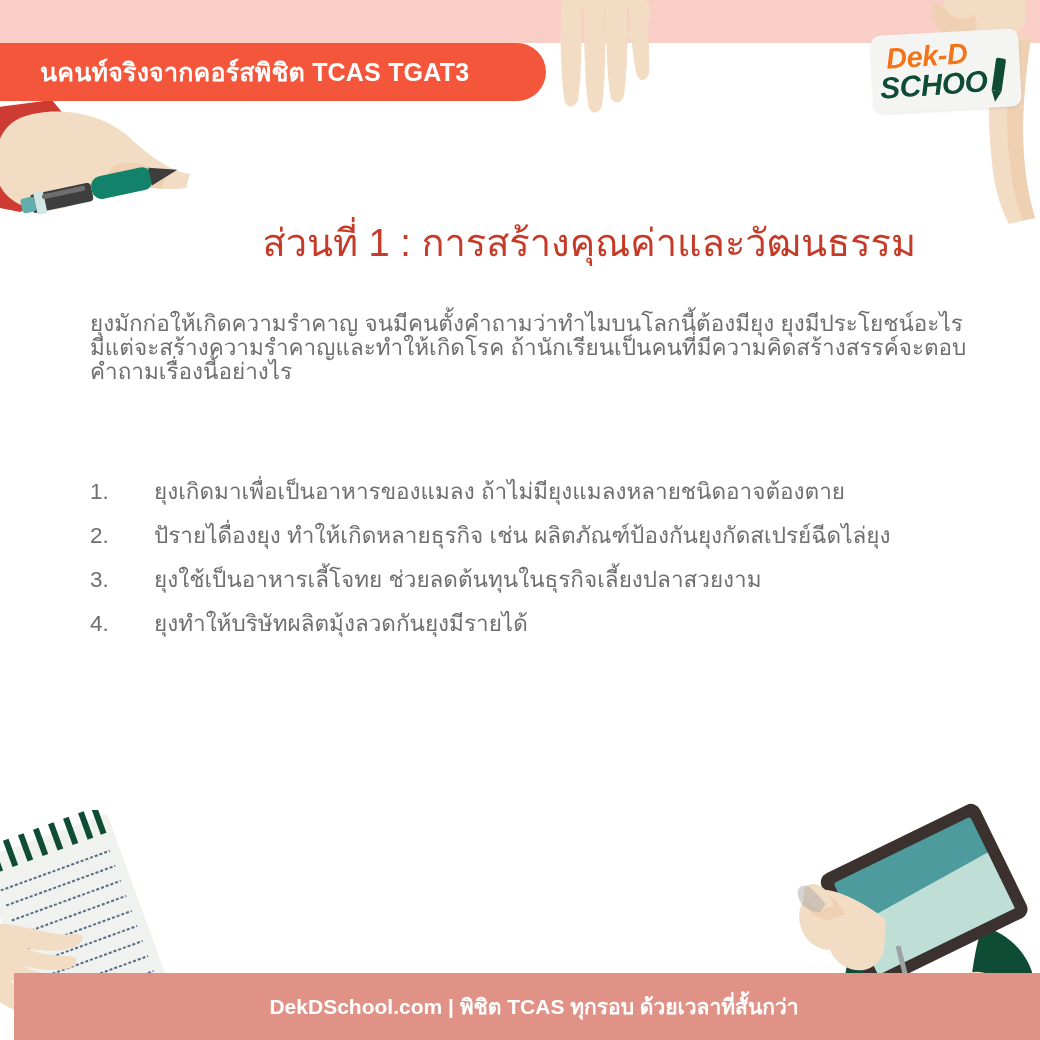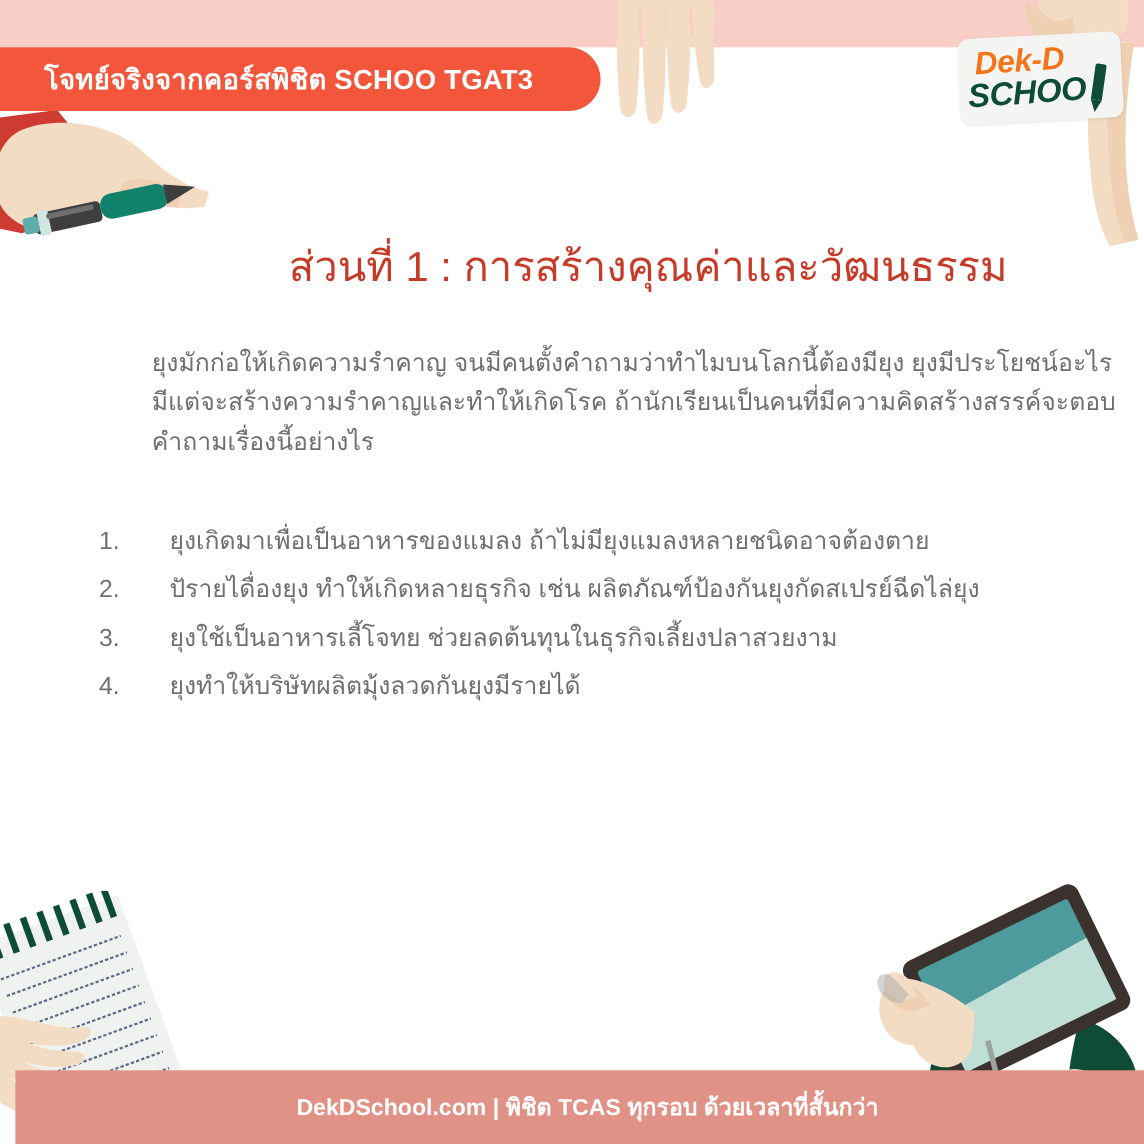--- a/index.html
+++ b/index.html
@@ -63,23 +63,22 @@
     color: #C63B28;
     font-size: 38px;
     font-weight: 400;
     line-height: 1.15;
   }
   .paragraph {
     position: absolute; left: 90px; top: 312px;
     width: 880px;
     color: #6F6F6F;
     font-size: 22.5px;
-    line-height: 36px;
+    line-height: 24px;
     text-align: left;
-    margin-left: 48px;
   }
   .qlist {
     position: absolute; left: 90px; top: 472px;
     width: 890px;
     color: #6F6F6F;
     font-size: 22.5px;
     line-height: 40px;
   }
   .qitem {
     display: flex;
@@ -164,21 +163,21 @@
         <rect x="28" y="80" width="14" height="15" rx="3" fill="#5FAEAD"></rect>
         <rect x="42" y="76" width="10" height="23" rx="2" fill="#CFE6E2"></rect>
         <rect x="100" y="74" width="62" height="23" rx="10" fill="#12836A"></rect>
         <path d="M160 76 L188 84 L160 94 Z" fill="#3E3E3E"></path>
         <rect x="50" y="80" width="44" height="5" rx="2" fill="#6E6E6E"></rect>
       </g>
     </svg>
   </div>
 
   <div class="ribbon">
-    <span class="ribbon-label">โจทย์จริงจากคอร์สพิชิต SCHOO TGAT3</span>
+    <span class="ribbon-label">นคนท์จริงจากคอร์สพิชิต TCAS TGAT3</span>
   </div>
 
   <div class="illu" style="left:540px; top:-6px;">
     <svg width="130" height="125" viewBox="0 0 130 125">
       <path d="M24 0 L104 0 L110 14 C112 30 104 42 92 48 L86 40 C96 34 100 24 98 14 L28 14 Z" fill="#F3DCC4"></path>
       <path d="M22 4 C20 34 20 72 24 104 C25 114 34 116 38 106 C42 78 42 36 40 4 Z" fill="#F3DCC4"></path>
       <path d="M44 6 C44 36 44 76 48 110 C49 120 58 122 62 112 C66 80 66 38 64 6 Z" fill="#F3DCC4"></path>
       <path d="M66 6 C66 34 66 70 70 100 C71 110 80 112 84 102 C88 72 88 34 86 6 Z" fill="#F3DCC4"></path>
       <path d="M88 8 C90 30 92 56 96 78 C98 88 106 89 109 79 C110 56 108 28 106 8 Z" fill="#F3DCC4"></path>
     </svg>

